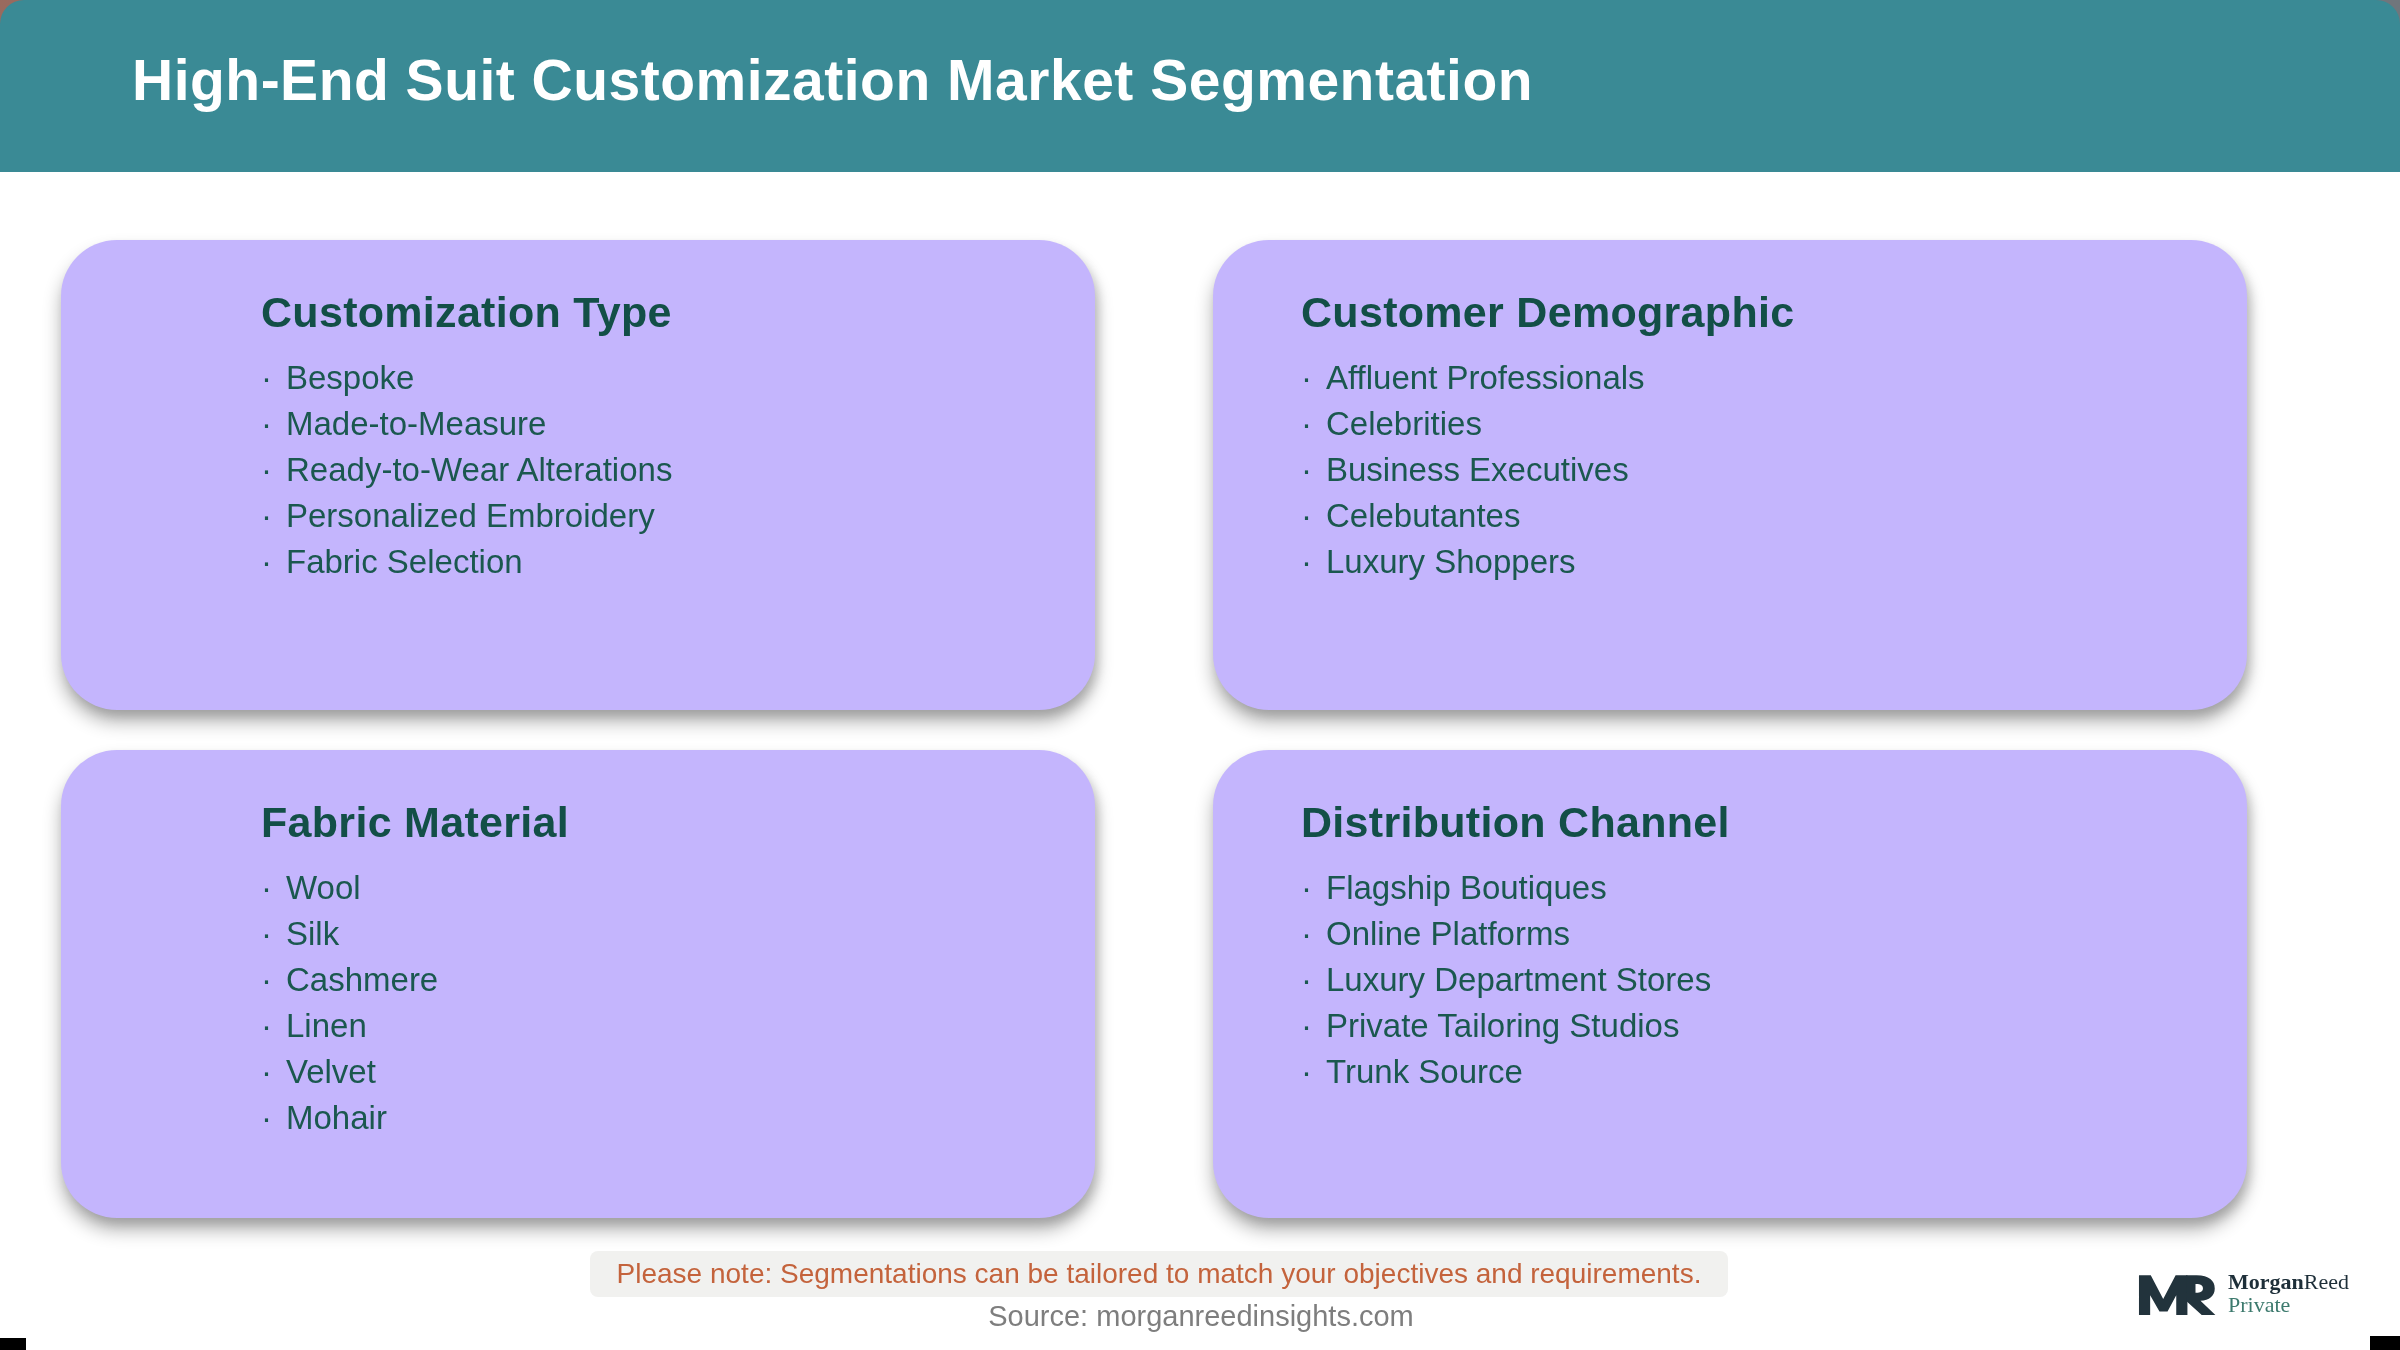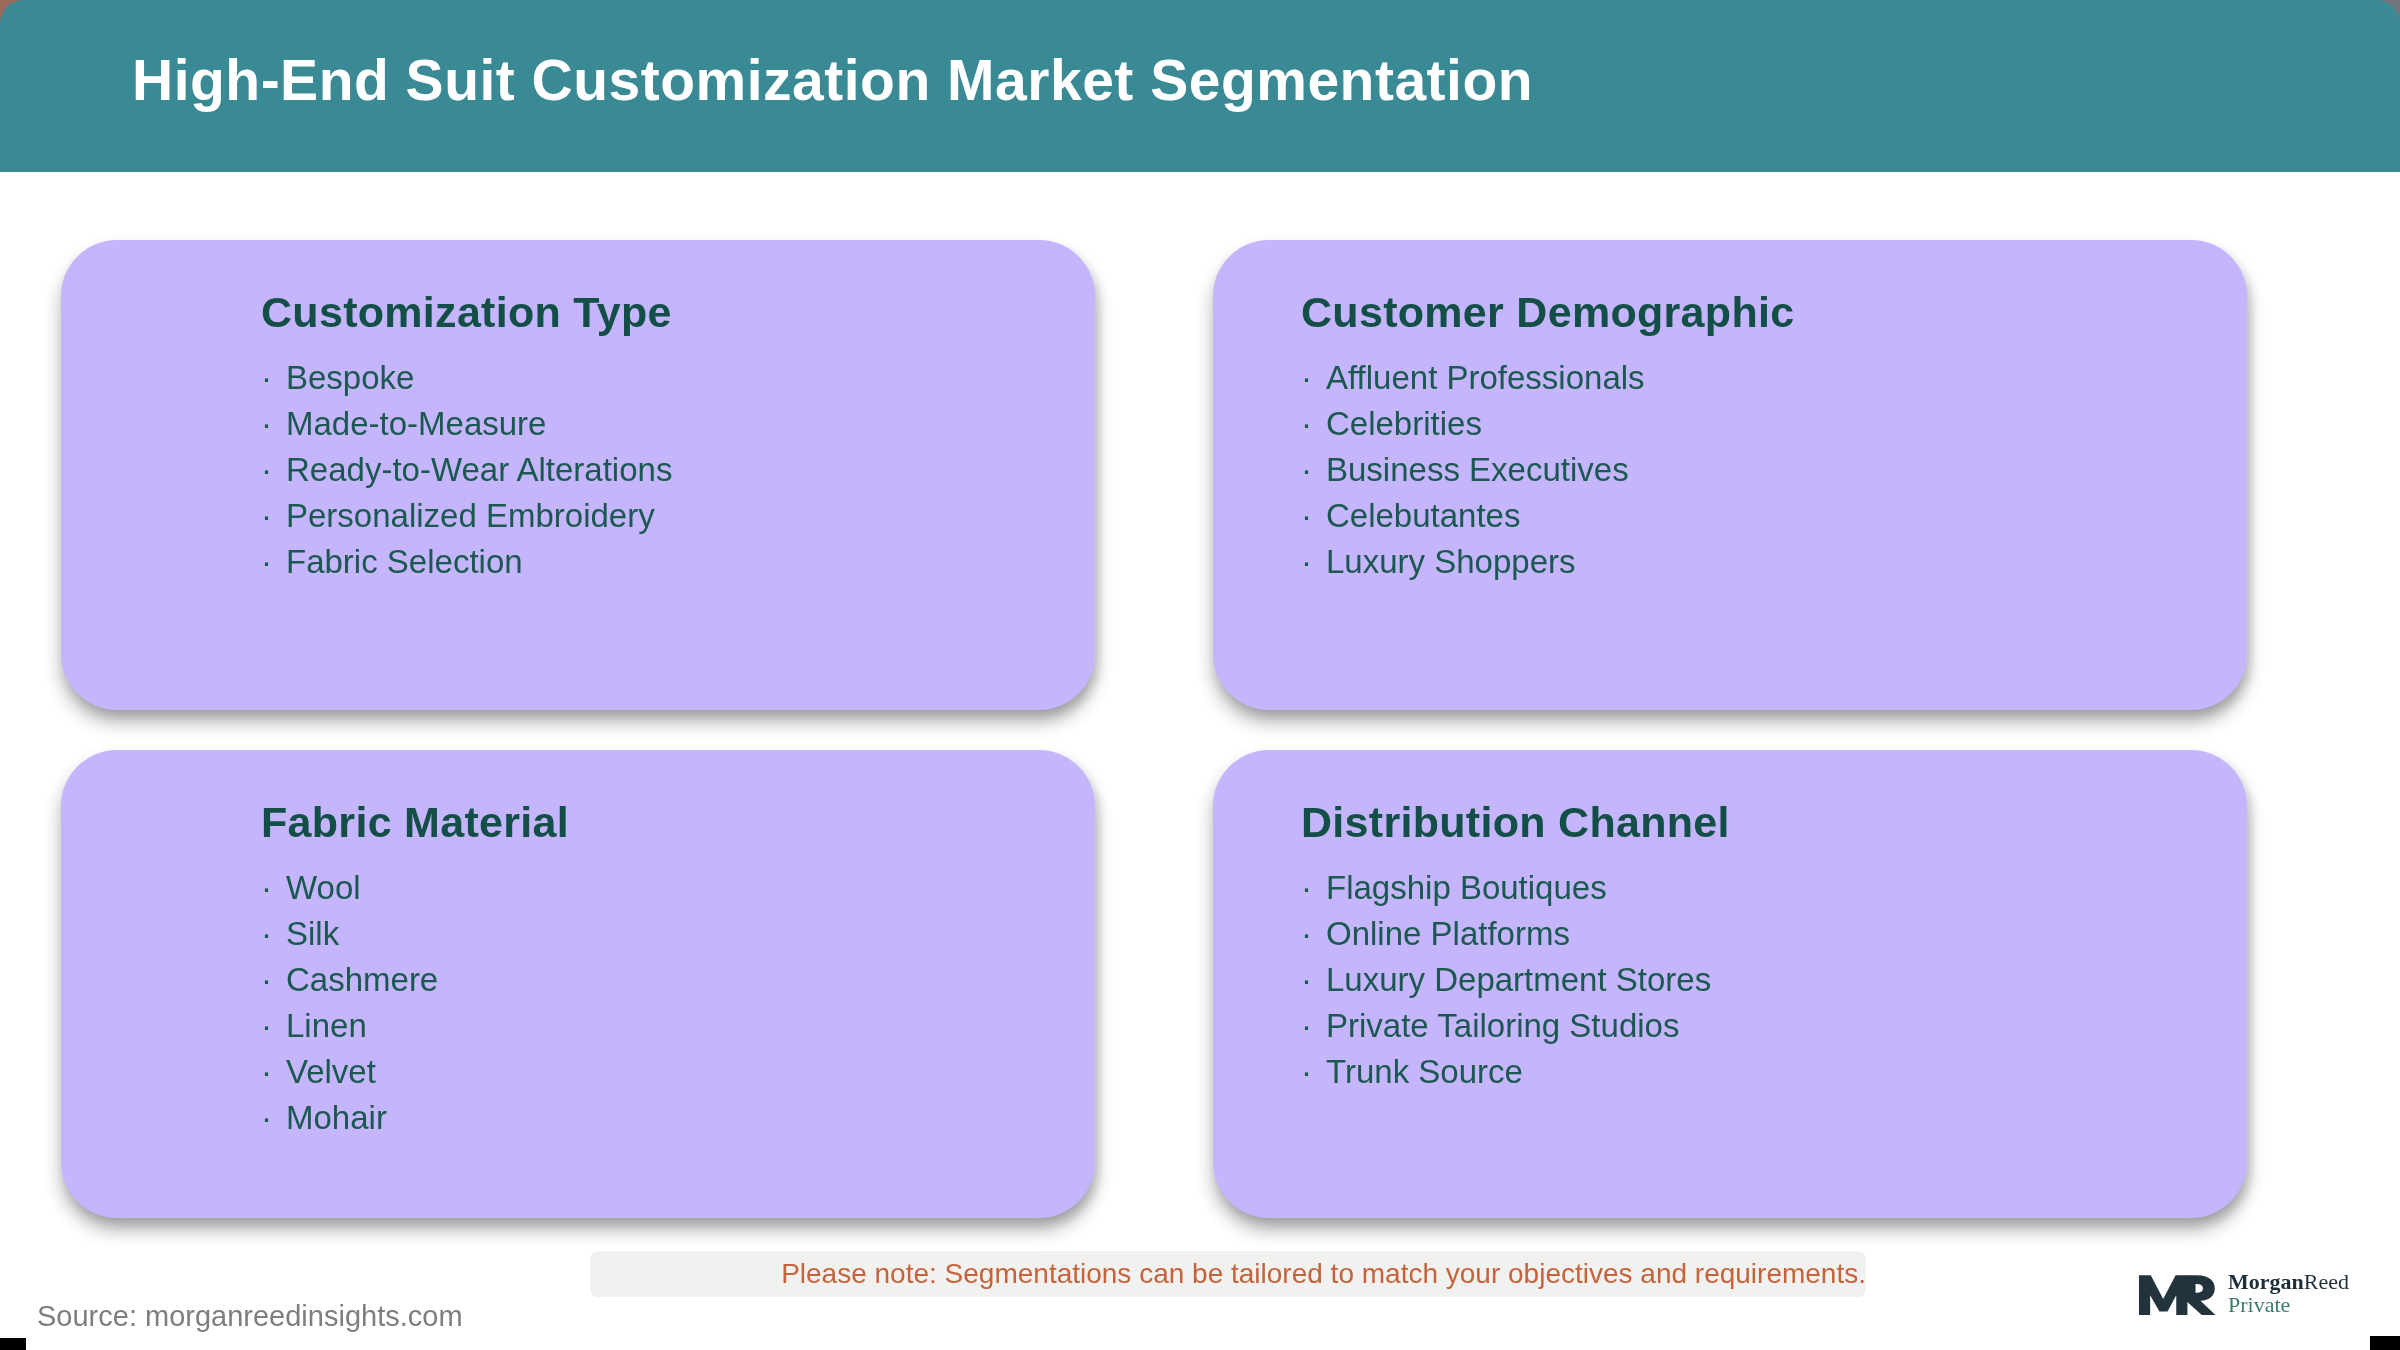--- a/index.html
+++ b/index.html
@@ -30,27 +30,27 @@
   .card h2{
     margin:0;font-size:43px;font-weight:bold;color:#134f47;letter-spacing:.3px;
   }
   .card ul{list-style:none;margin:18px 0 0 0;padding:0;}
   .card li{
     display:flex;align-items:baseline;
     font-size:33px;color:#1b584f;line-height:46px;
   }
   .dot{margin-right:14px;color:#1b584f;}
   .note{
-    position:absolute;left:590px;top:1251px;width:1276px;height:46px;
+    position:absolute;left:590px;top:1251px;width:1138px;height:46px;
     background:#f1f1ef;border-radius:8px;
-    display:flex;align-items:center;justify-content:flex-end;
+    display:flex;align-items:center;justify-content:center;
     font-size:28px;color:#c4633c;
   }
   .source{
-    position:absolute;left:8px;top:1300px;width:2310px;text-align:left;
+    position:absolute;left:17px;top:1300px;width:2310px;text-align:center;
     font-size:29px;color:#7e7e7e;padding-left:29px;
   }
   .logo{
     position:absolute;left:2134px;top:1264px;
     display:flex;align-items:center;gap:12px;
   }
   .logo-text{
     font-family:"Liberation Serif",serif;font-size:22px;line-height:1.04;
     white-space:nowrap;
   }

